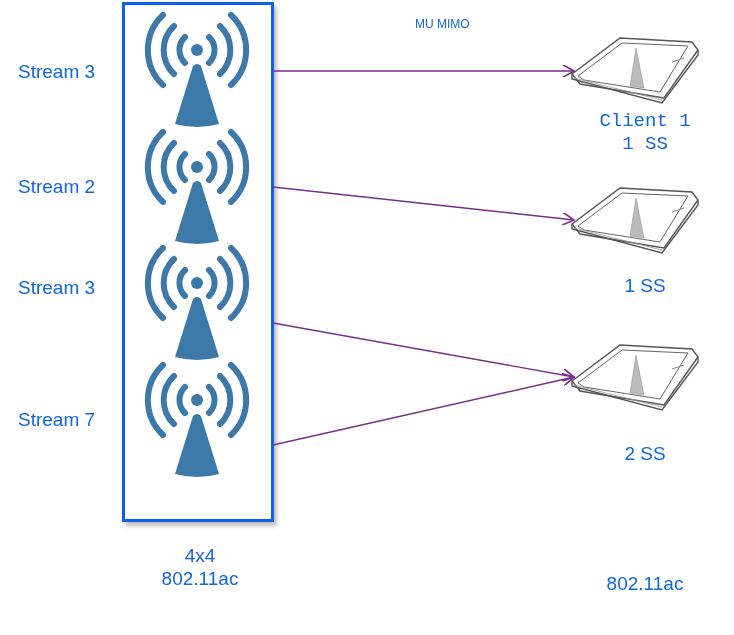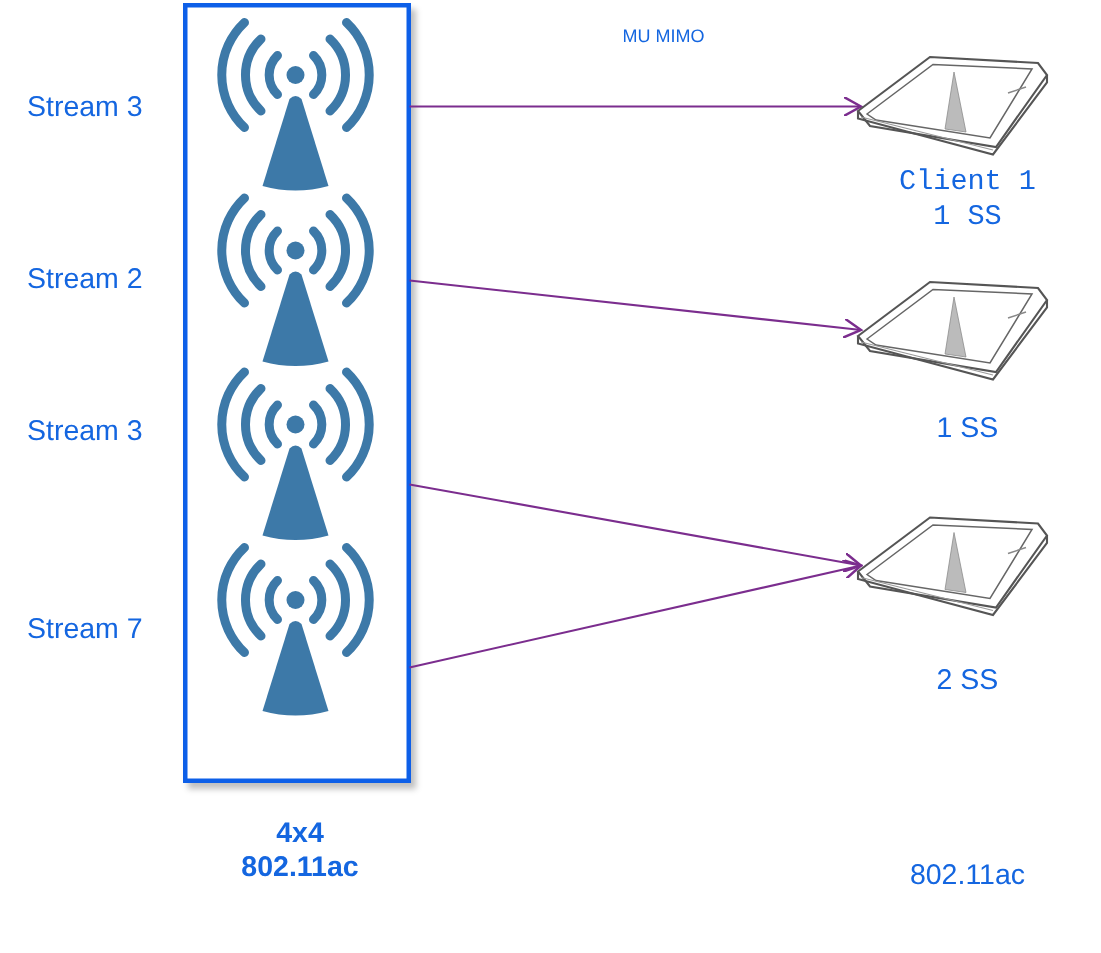--- a/index.html
+++ b/index.html
@@ -59,21 +59,21 @@
       <line x1="273" y1="323" x2="574" y2="377" stroke="#7b2d8e" stroke-width="1.4" marker-end="url(#arrowhead)"></line>
       <line x1="273" y1="445" x2="574" y2="377" stroke="#7b2d8e" stroke-width="1.4" marker-end="url(#arrowhead)"></line>
     </g>
   <g id="tablets">
       <use href="#tablet" x="634" y="70"></use>
       <use href="#tablet" x="634" y="220"></use>
       <use href="#tablet" x="634" y="377"></use>
     </g>
 </svg>
 
-<div class="lbl center" style="left:150px;top:544px;width:100px;font-weight:bold;">
+<div class="lbl center" style="left:150px;top:544px;width:100px;">
   <div>4x4</div>
   <div>802.11ac</div>
 </div>
 
 <div class="lbl center" style="left:590px;top:110px;width:110px;font-family:Liberation Mono, monospace;">
   <div>Client 1</div>
   <div>1 SS</div>
 </div>
 <div class="lbl center" style="left:590px;top:274px;width:110px;">
   <div>1 SS</div>

